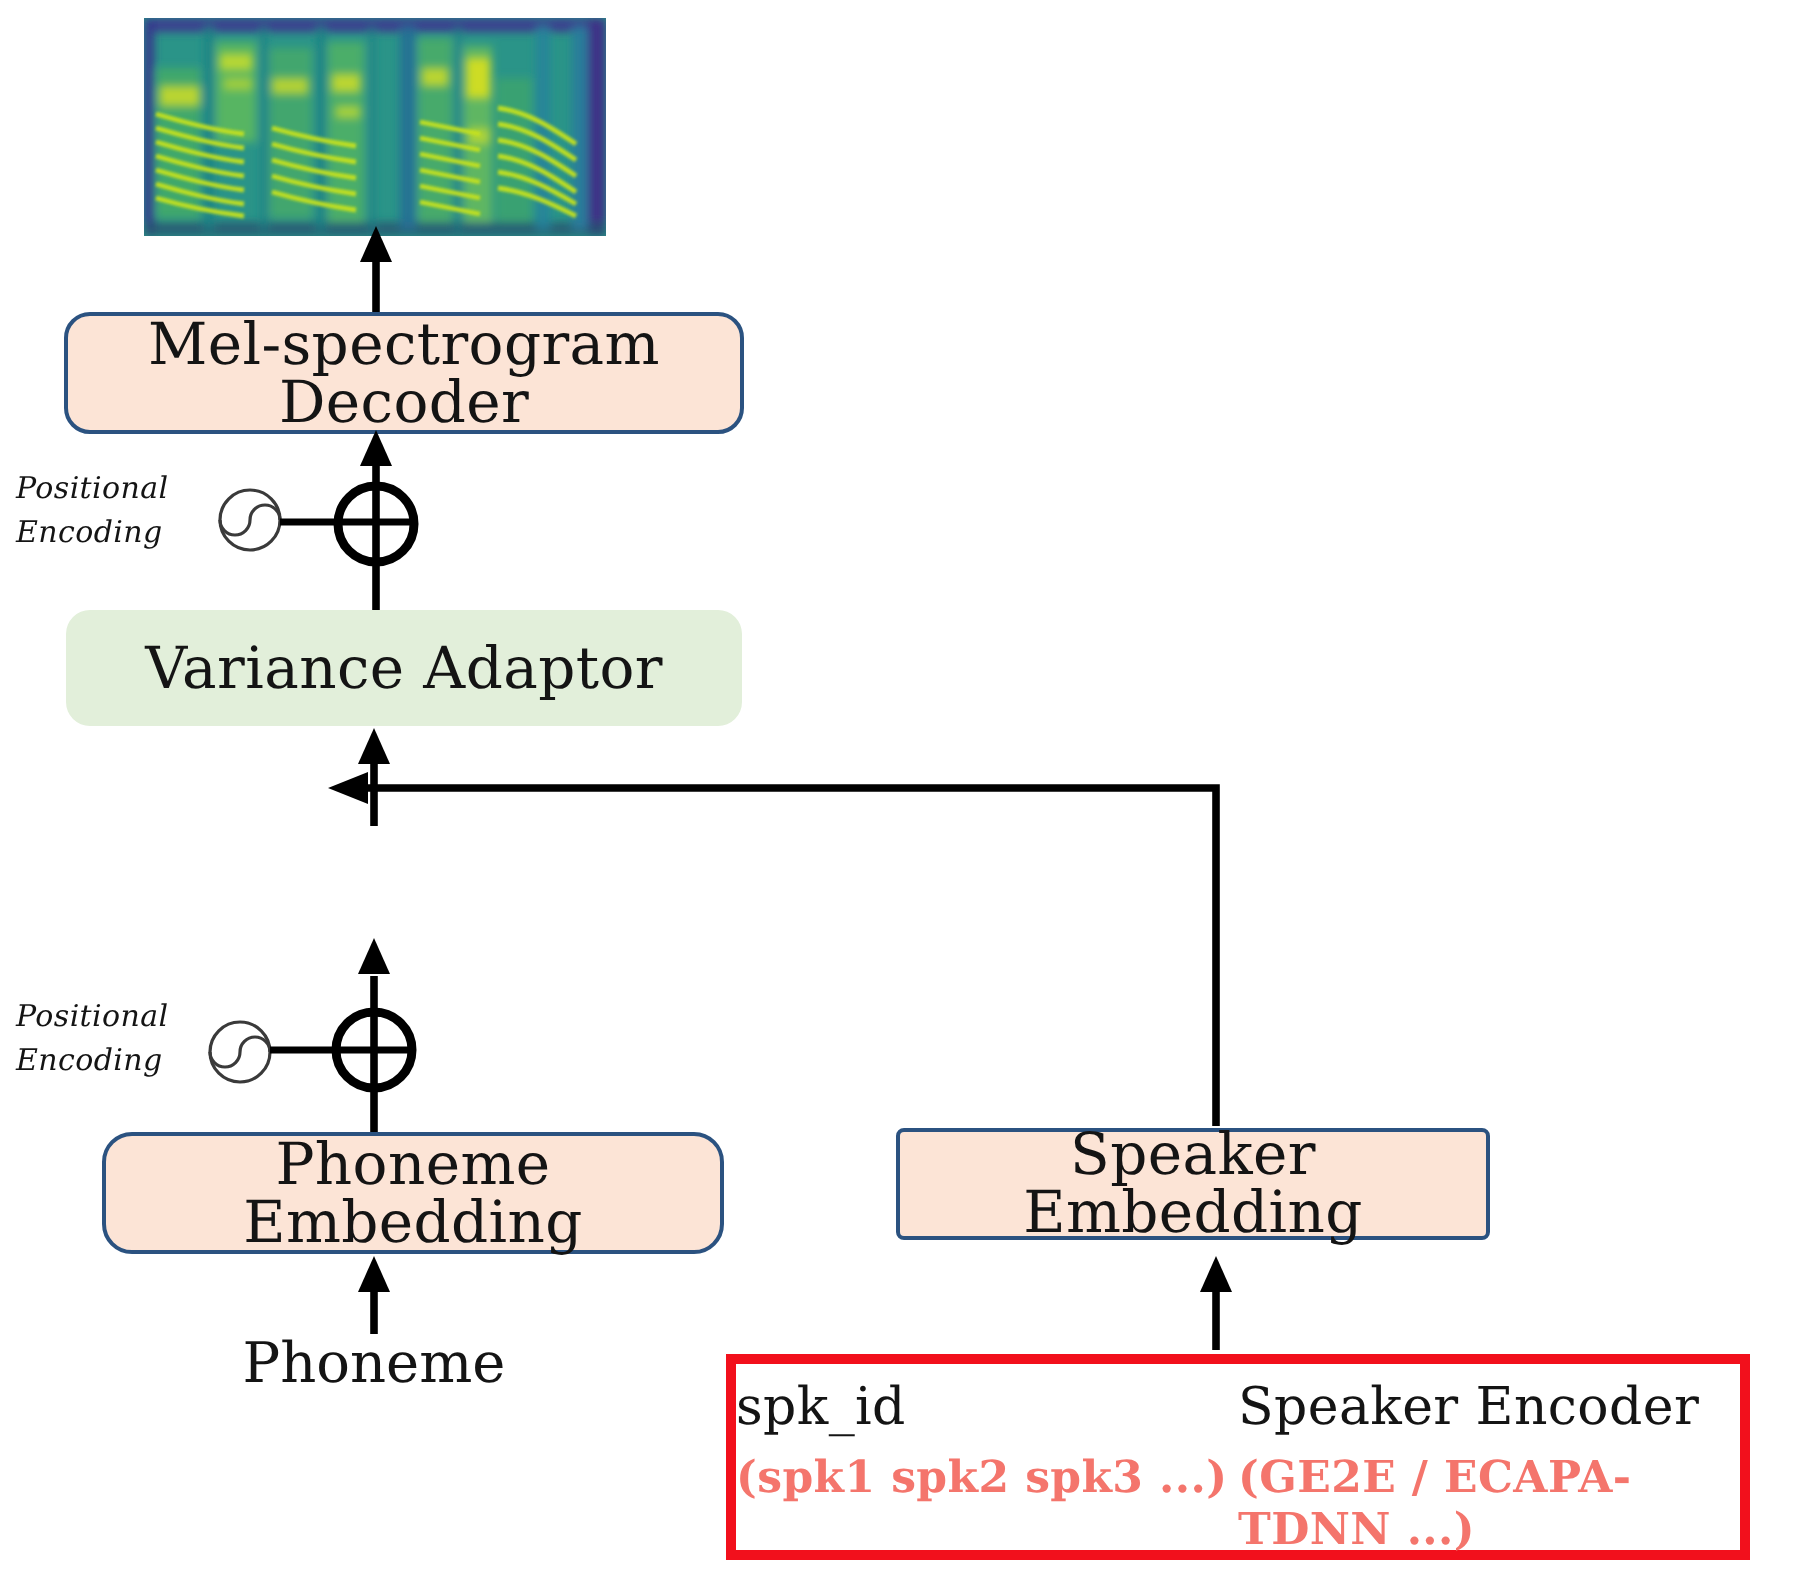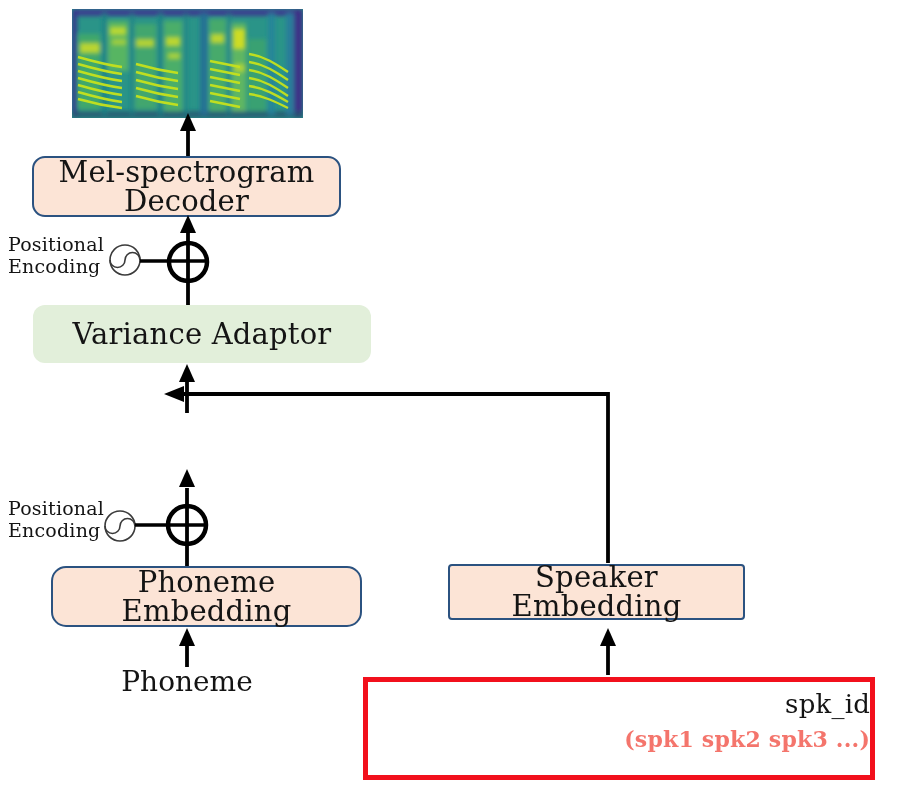--- a/index.html
+++ b/index.html
@@ -6,46 +6,46 @@
   #canvas{
     position:relative;width:908px;height:795px;background:#ffffff;overflow:hidden;
     font-family:"DejaVu Serif","Liberation Serif",serif;color:#141414;
   }
   .box{
     position:absolute;display:flex;align-items:center;justify-content:center;
     text-align:center;box-sizing:border-box;font-size:29px;letter-spacing:.2px;
     color:#141414;
   }
   .box .lbl{white-space:pre-line;line-height:29px;}
-  #b-decoder{left:32px;top:156px;width:309px;height:61px;background:#fce4d6;
+  #b-decoder{left:32px;top:156px;width:340px;height:61px;background:#fce4d6;
     border:2.5px solid #2b5280;border-radius:13px;}
   #b-variance{left:33px;top:305px;width:338px;height:58px;background:#e2efda;border-radius:12px;}
   #b-encoder{left:33px;top:413px;width:306px;height:57px;background:#fce4d6;border-radius:12px;}
   #b-phoneme-emb{left:31px;top:566px;width:311px;height:61px;background:#fce4d6;
     border:2.5px solid #2b5280;border-radius:15px;margin-left:20px;}
   #b-speaker-emb{left:448px;top:564px;width:297px;height:56px;background:#fce4d6;
     border:2.5px solid #2b5280;border-radius:4px;text-align:center;}
   .poslabel{
-    position:absolute;left:8px;font-size:19px;line-height:21.5px;
-    white-space:pre-line;color:#141414;letter-spacing:.2px;
+    position:absolute;left:8px;font-size:15px;line-height:21.5px;
+    white-space:pre-line;color:#141414;letter-spacing:.2px;font-style:italic;
   }
   #pos-upper{top:234px;}
   #pos-lower{top:498px;}
   #phoneme-label{
     position:absolute;left:87px;top:667px;width:200px;text-align:center;
     font-size:28px;line-height:30px;
   }
   #spec{position:absolute;left:72px;top:9px;width:231px;height:109px;z-index:1;}
   #overlay{position:absolute;left:0;top:0;z-index:5;pointer-events:none;}
   #red-box{
     position:absolute;left:363px;top:677px;width:512px;height:103px;
     box-sizing:border-box;border:5px solid #f2101c;background:#ffffff;
     display:flex;flex-direction:row;z-index:2;
   }
-  .src{flex:1 1 50%;display:flex;flex-direction:column;align-items:flex-end;padding-top:7px;margin-left:44px;}
+  .src{flex:1 1 50%;display:flex;flex-direction:column;align-items:flex-start;padding-top:7px;}
   .src-title{font-size:26px;line-height:30px;color:#141414;letter-spacing:.2px;}
   .src-sub{font-size:22px;line-height:26px;font-weight:700;color:#f4756c;margin-top:7px;letter-spacing:.2px;}
 </style>
 </head>
 <body>
 
 <div id="canvas">
 
   <div id="spec">
     <svg width="231" height="109" viewBox="0 0 231 109">
@@ -136,20 +136,24 @@
   <div class="poslabel" id="pos-lower">Positional
 Encoding</div>
 
   <div id="phoneme-label">Phoneme</div>
 
   <div id="red-box">
     <div class="src">
       <div class="src-title">spk_id</div>
       <div class="src-sub">(spk1 spk2 spk3 ...)</div>
     </div>
+    <div class="src">
+      <div class="src-title">Speaker Encoder</div>
+      <div class="src-sub">(GE2E / ECAPA-TDNN ...)</div>
+    </div>
   </div>
 
   <svg id="overlay" width="908" height="795" viewBox="0 0 908 795">
 
     <g>
       <circle cx="125" cy="260" r="15" fill="#ffffff" stroke="#3a3a3a" stroke-width="1.6"></circle>
       <path d="M 110 260 A 7.5 7.5 0 0 0 125 260 A 7.5 7.5 0 0 1 140 260" fill="none" stroke="#3a3a3a" stroke-width="1.6"></path>
     </g>
     <g>
       <circle cx="120" cy="526" r="15" fill="#ffffff" stroke="#3a3a3a" stroke-width="1.6"></circle>

